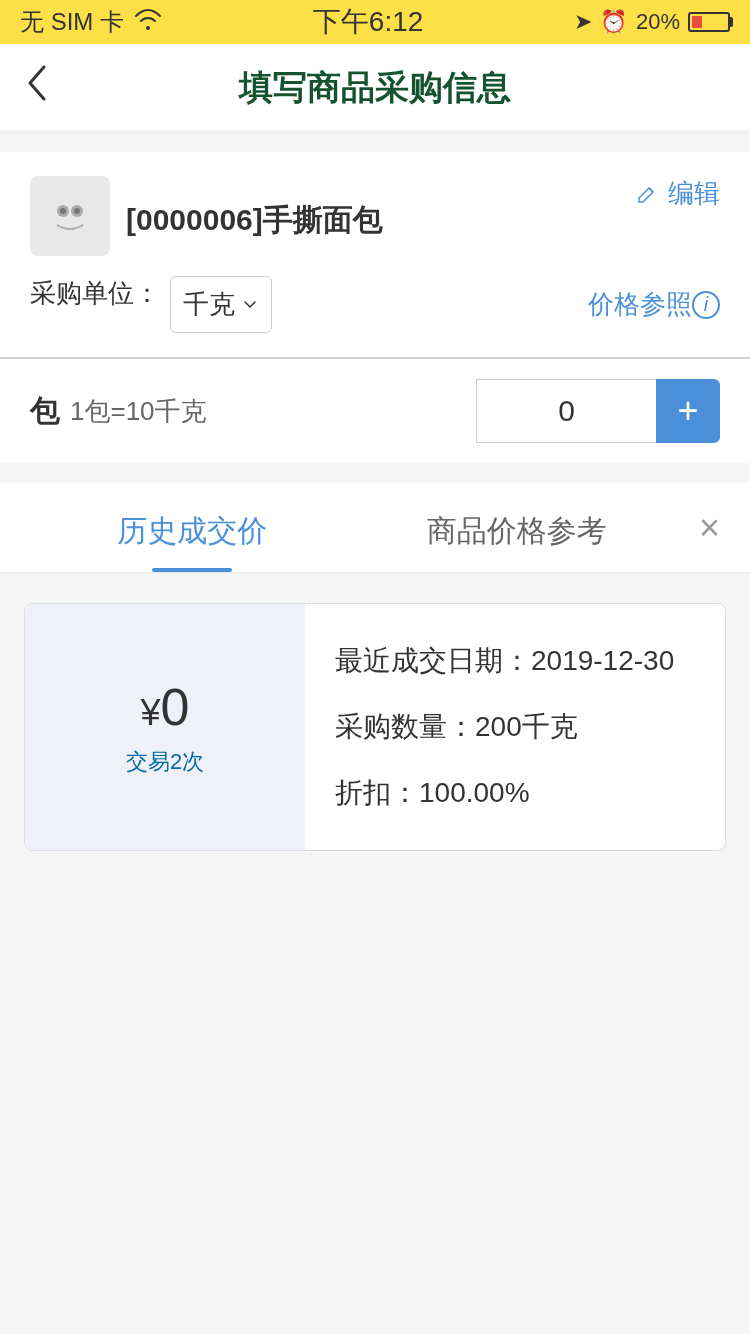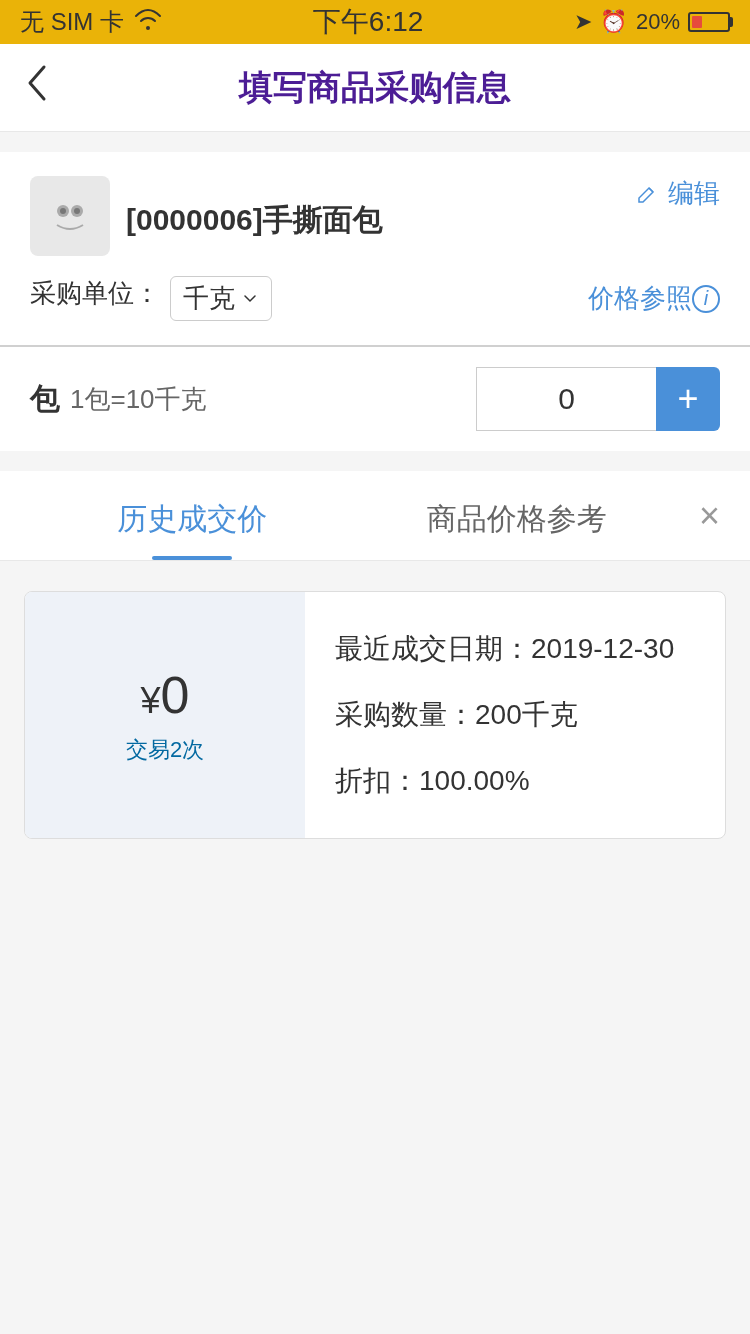--- a/index.html
+++ b/index.html
@@ -10,21 +10,21 @@
       font-family: -apple-system, "PingFang SC", "Helvetica Neue", Arial, sans-serif;
       background: #f5f5f5;
       font-size: 28px;
       color: #333;
     }
 
     
     .status-bar {
       width: 750px;
       height: 44px;
-      background: #eab308;
+      background: #fde047;
       display: flex;
       align-items: center;
       justify-content: space-between;
       padding: 0 20px;
       font-size: 24px;
       font-weight: 500;
     }
     .status-left { display: flex; align-items: center; gap: 10px; }
     .status-right { display: flex; align-items: center; gap: 8px; font-size: 22px; }
     .battery {
@@ -68,21 +68,21 @@
     .nav-back {
       position: absolute;
       left: 24px;
       font-size: 36px;
       color: #333;
       cursor: pointer;
     }
     .nav-title {
       font-size: 34px;
       font-weight: 600;
-      color: #4c1d95;
+      color: #14532d;
     }
 
     
     .product-card {
       background: white;
       margin: 20px 0 0 0;
       padding: 24px 30px;
     }
     .product-header {
       display: flex;
@@ -127,21 +127,21 @@
     }
     .purchase-unit {
       display: flex;
       gap: 10px;
       font-size: 26px;
       color: #333;
     }
     .unit-select {
       border: 1px solid #ccc;
       border-radius: 6px;
-      padding: 4px 12px;
+      padding: 10px 12px;
       font-size: 26px;
       color: #333;
       display: flex;
       align-items: center;
       gap: 6px;
     }
     .price-ref {
       display: flex;
       align-items: center;
       gap: 0;

